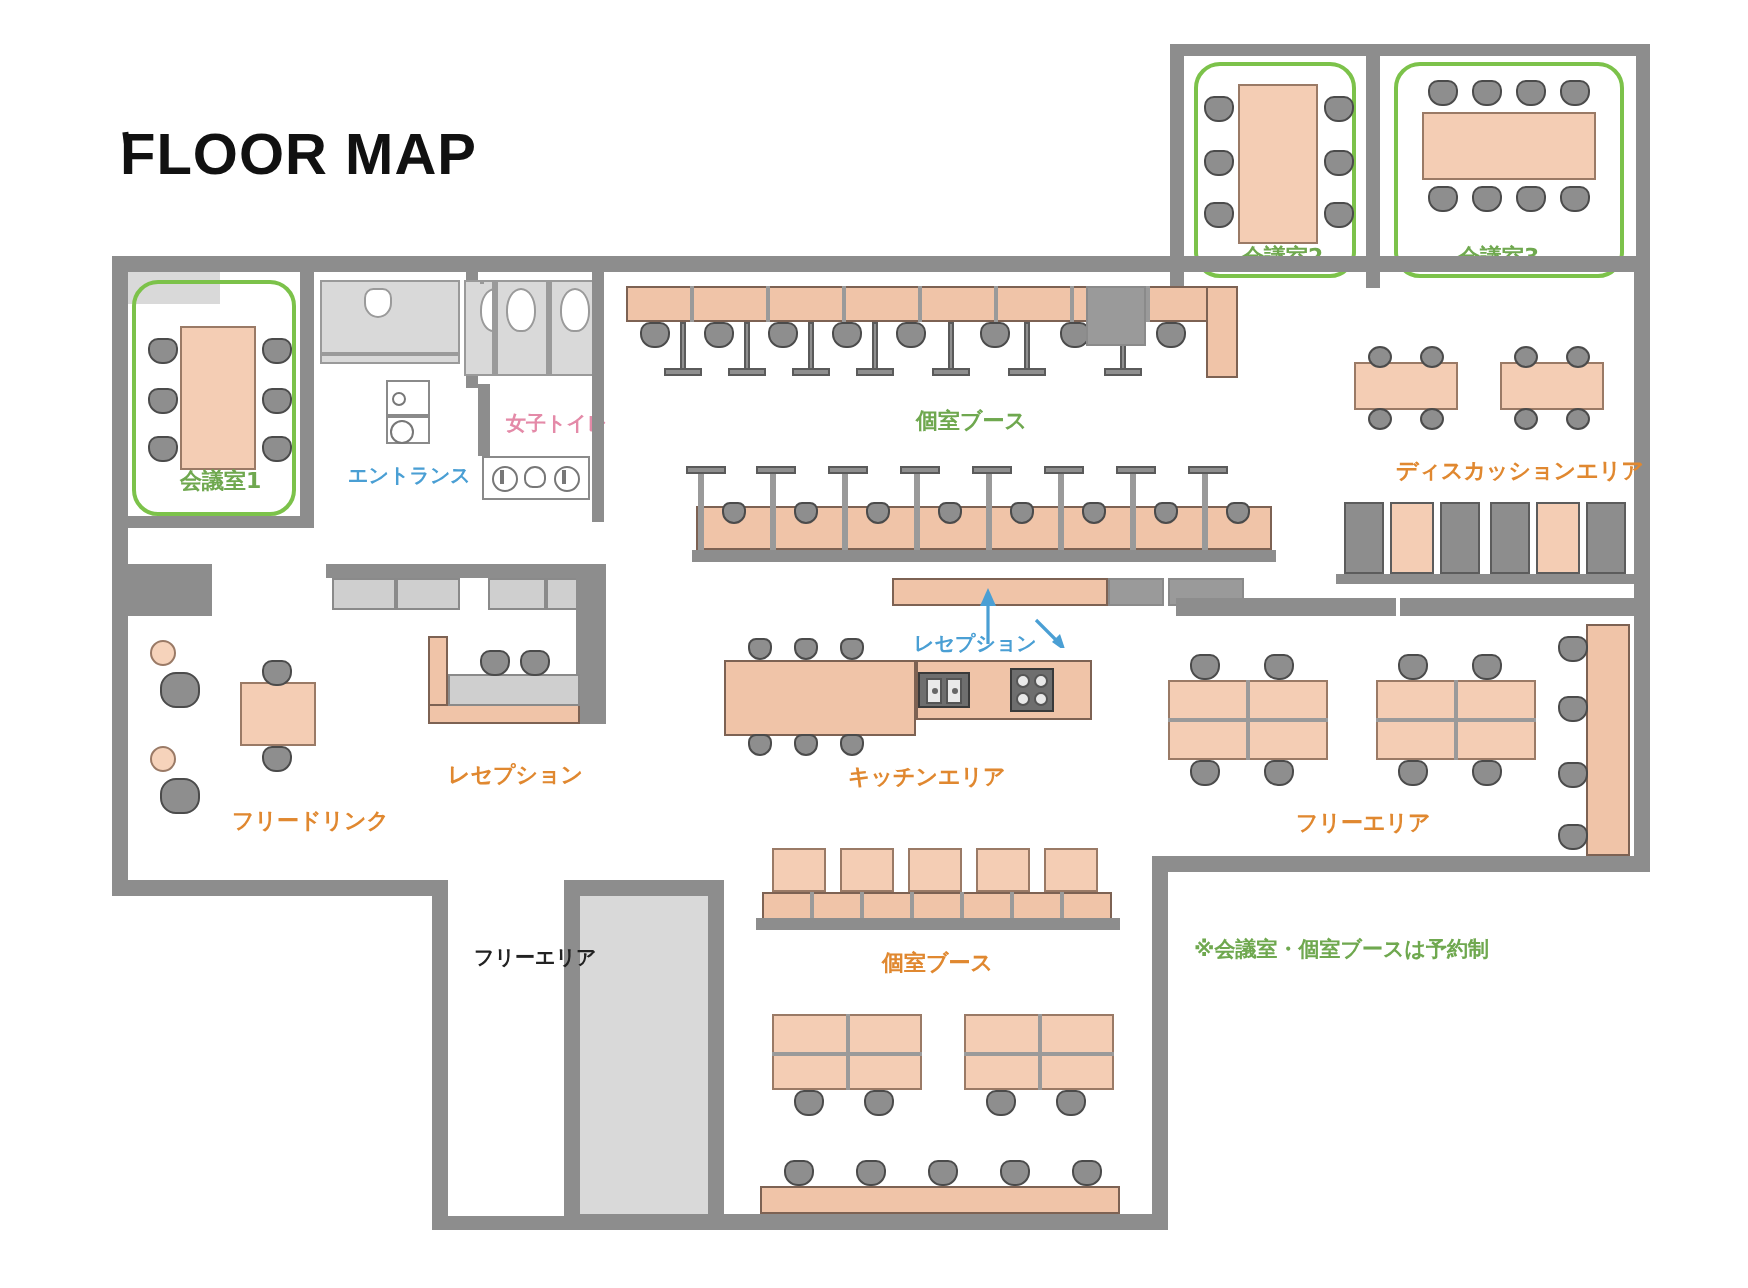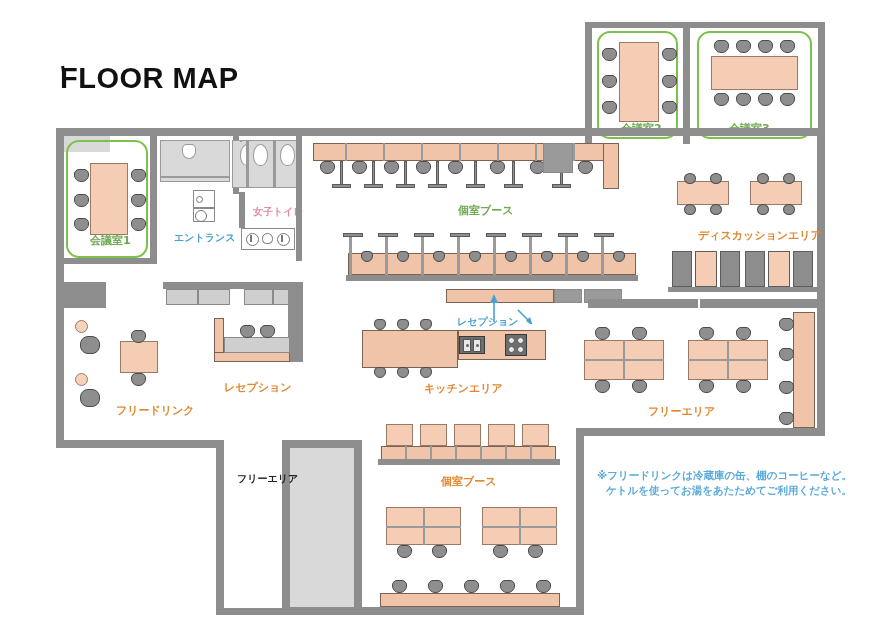--- a/index.html
+++ b/index.html
@@ -379,19 +379,16 @@
   <div class="chair" style="left:528px;top:545px;"></div>
 
   <div class="chair" style="left:392px;top:580px;"></div>
   <div class="chair" style="left:428px;top:580px;"></div>
   <div class="chair" style="left:464px;top:580px;"></div>
   <div class="chair" style="left:500px;top:580px;"></div>
   <div class="chair" style="left:536px;top:580px;"></div>
   <div class="deskdk" style="left:380px;top:593px;width:180px;height:14px;"></div>
 
   <div id="notes">
-    <div class="note note-blue">
-      <div>※フリードリンクは冷蔵庫の缶、棚のコーヒーなど。</div>
-      <div>ケトルを使ってお湯をあたためてご利用ください。</div>
-    </div>
+    <div class="note note-green">※会議室・個室ブースは予約制</div>
   </div>
 
 </div>
 
 </body></html>

